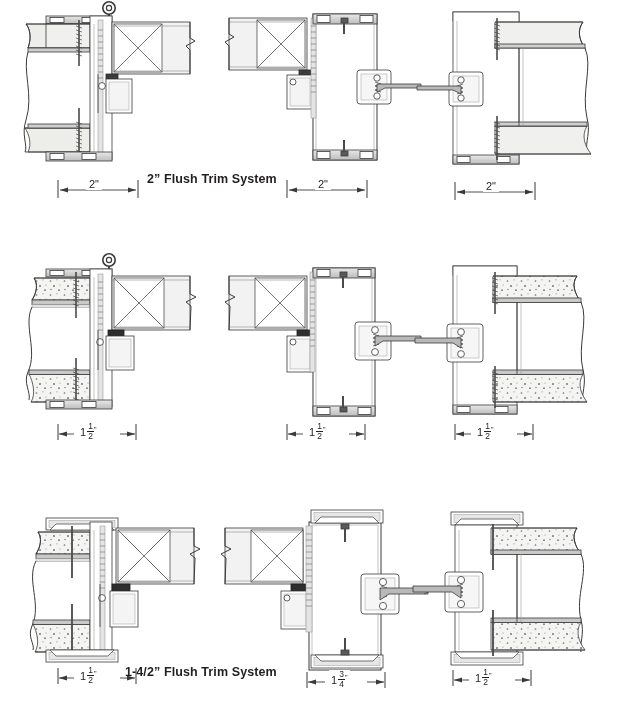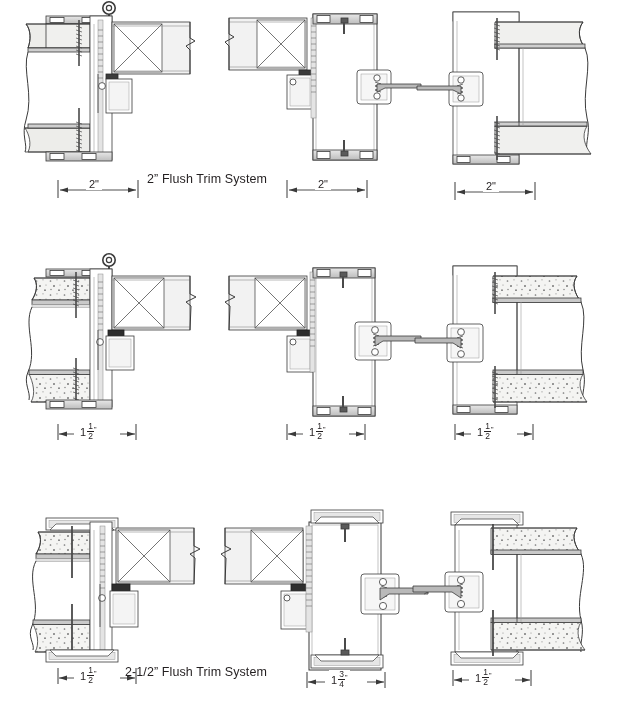--- a/index.html
+++ b/index.html
@@ -20,20 +20,21 @@
   .det-a{left:20px;}
   .det-b{left:225px;}
   .det-c{left:435px;}
 
   .sys-label{
     position:absolute;
     font-size:12.5px;
     letter-spacing:.1px;
     white-space:nowrap;
     color:#231f20;
+    font-weight:bold;
   }
   .lbl-1{left:147px;top:172px;}
   .lbl-2{left:125px;top:415px;}
 
   
   .dim{position:absolute;height:26px;}
   .dim svg{display:block;overflow:visible;}
   .dimtext{
     position:absolute;
     font-size:10.5px;
@@ -634,21 +635,21 @@
           <line x1="64" y1="12" x2="79" y2="12" stroke="#3a3a3a" stroke-width="0.9"></line>
           <path d="M3,12 L11,9.5 L11,14.5 Z" fill="#3a3a3a"></path>
           <path d="M79,12 L71,9.5 L71,14.5 Z" fill="#3a3a3a"></path>
         </svg>
         <span class="dimtext" style="left:22px;top:0px;background:#fff;padding:0 2px;">
           <span class="whole">1</span><span class="frac"><span class="num">1</span><span class="den">2</span></span><span class="inchmk">"</span>
         </span>
       </div>
     </div>
 
-    <div class="sys-label lbl-2">2-1/2” Flush Trim System</div>
+    <div class="sys-label lbl-2">1-4/2” Flush Trim System</div>
   </div>
 
   <div class="row row-3">
 
     <div class="detail det-a">
       <svg class="dwg" width="200" height="170" viewBox="0 0 200 170">
         <g stroke="#3a3a3a" fill="none" stroke-width="0.8">
 
           <g>
             <rect x="26" y="18" width="72" height="12" fill="#ffffff" stroke="#3a3a3a"></rect>

